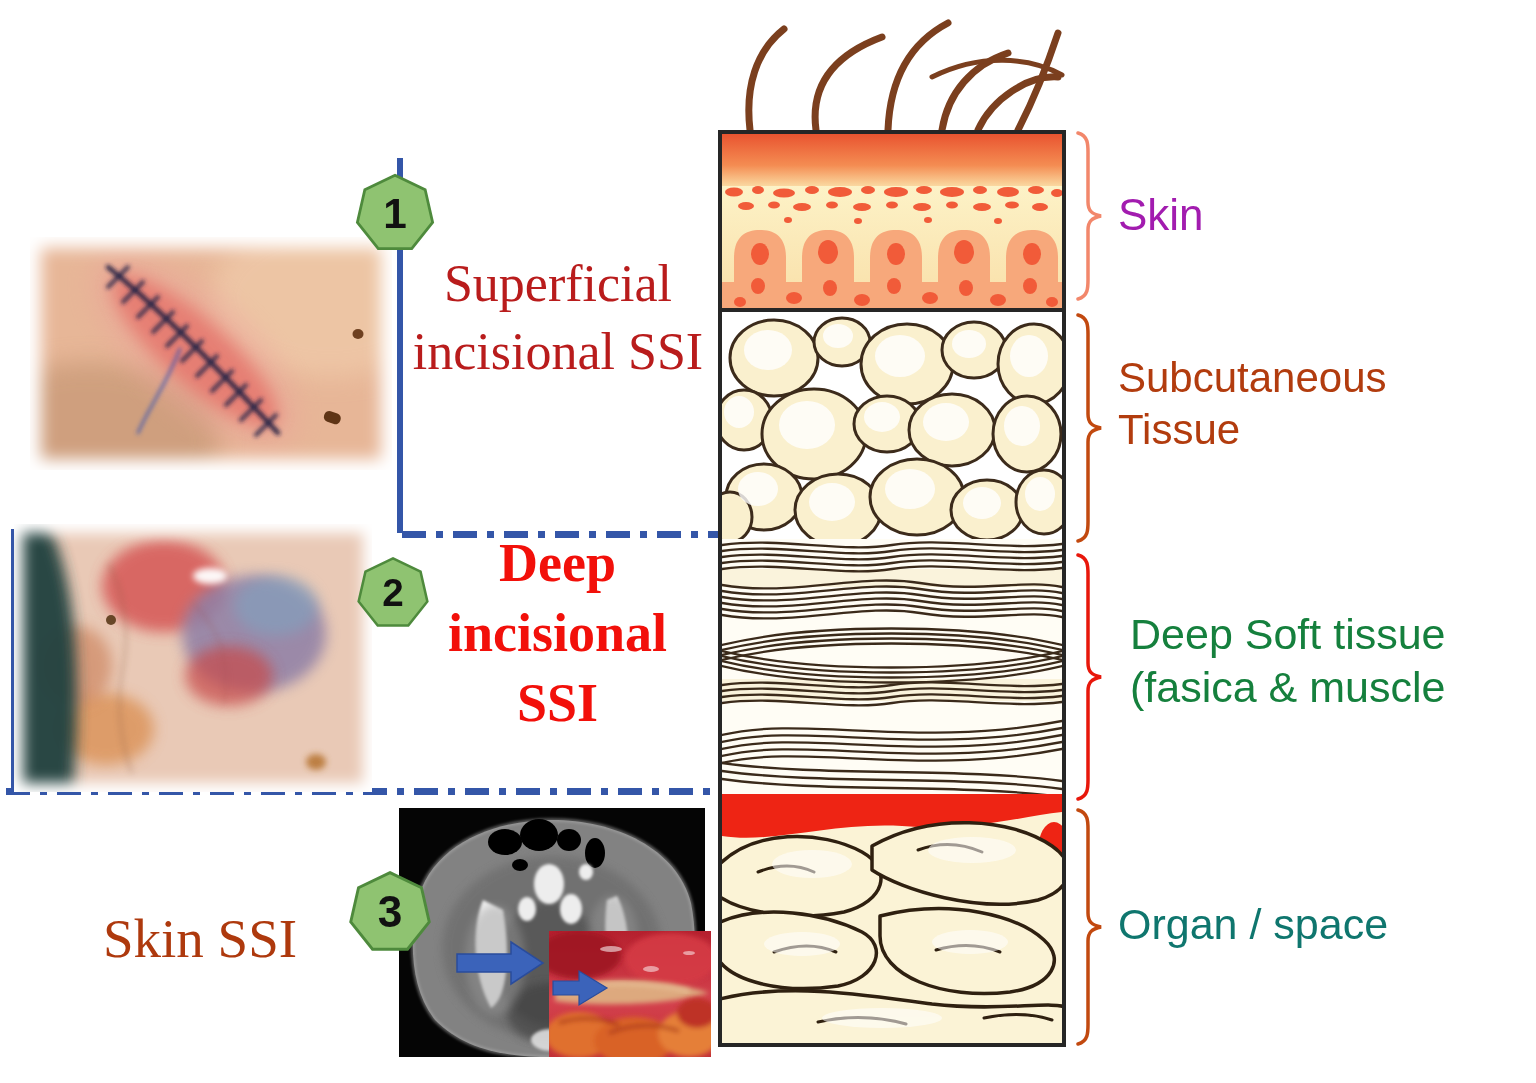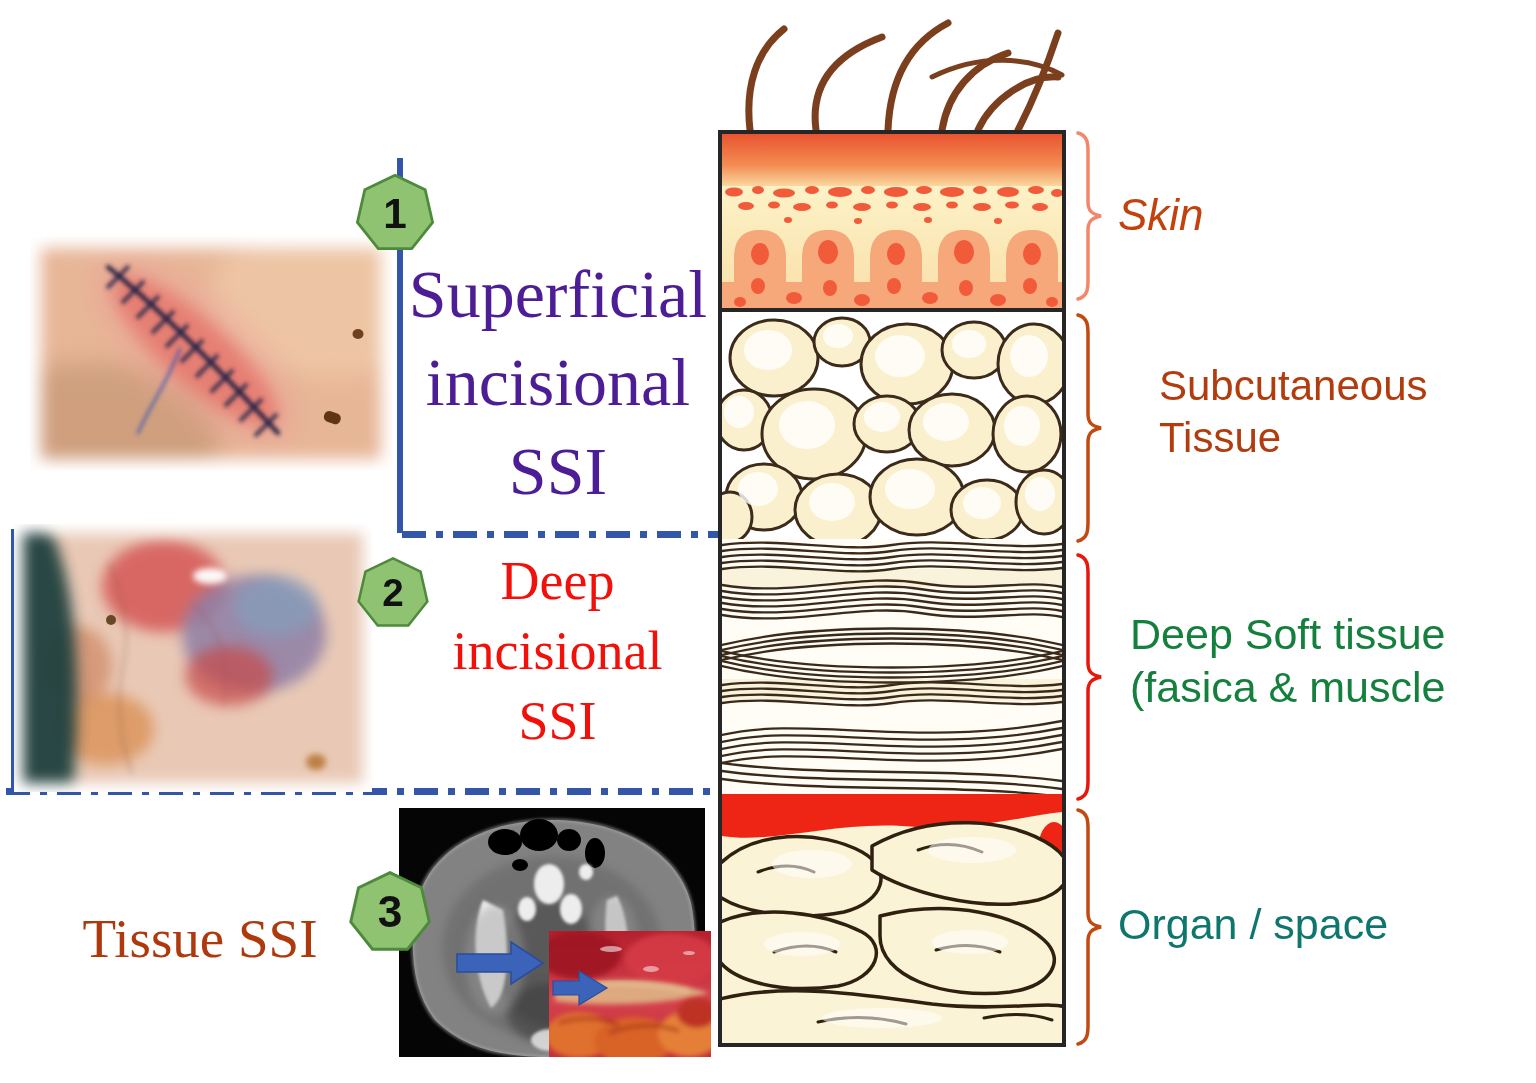--- a/index.html
+++ b/index.html
@@ -1,27 +1,27 @@
 <!DOCTYPE html>
 <html><head>
 <meta charset="utf-8">
 <style>
   html,body{margin:0;padding:0;background:#fff;}
   #stage{position:relative;width:1536px;height:1083px;background:#ffffff;overflow:hidden;
          font-family:"Liberation Sans",sans-serif;}
   .abs{position:absolute;}
   
   .ssi-label{font-family:"Liberation Serif",serif;text-align:center;line-height:1.30;}
-  .ssi-superficial{left:408px;top:250px;width:300px;font-size:68px;color:#4c1d95;}
-  .ssi-deep{left:415px;top:546px;width:285px;font-size:54px;color:#F2100A;}
+  .ssi-superficial{left:408px;top:250px;width:300px;font-size:52px;color:#b91c1c;}
+  .ssi-deep{left:415px;top:528px;width:285px;font-size:54px;color:#F2100A;font-weight:bold;}
   .ssi-organ{left:50px;top:903px;width:300px;font-size:55px;color:#AE390D;text-align:center;}
   
   .layer-label{font-family:"Liberation Sans",sans-serif;line-height:1.24;text-align:left;}
-  .lbl-skin{left:1118px;top:188px;width:300px;font-size:44px;color:#c2410c;font-style:italic;}
-  .lbl-subcut{left:1118px;top:360px;width:370px;font-size:42px;color:#B23C0E;margin-left:41px;}
+  .lbl-skin{left:1118px;top:188px;width:300px;font-size:44px;color:#a21caf;}
+  .lbl-subcut{left:1118px;top:352px;width:370px;font-size:42px;color:#B23C0E;}
   .lbl-deepsoft{left:1130px;top:608px;width:402px;font-size:43px;color:#15803d;}
   .lbl-organspace{left:1118px;top:898px;width:400px;font-size:43px;color:#0f766e;}
   
   .vline{width:6px;background:#3456A8;}
   .dashdot{height:7px;background:repeating-linear-gradient(90deg,#3456A8 0 24px,transparent 24px 34px,#3456A8 34px 41px,transparent 41px 51px);}
   
   #tissue-column{left:718px;top:130px;width:348px;height:917px;border:4px solid #262626;box-sizing:border-box;background:#fff;}
   .tissue-layer{position:relative;width:340px;overflow:hidden;}
   #skin-layer{height:174px;border-bottom:4px solid #262626;}
   #subcut-layer{height:227px;}
@@ -174,21 +174,21 @@
         <ellipse cx="148" cy="82" rx="20" ry="15" fill="#BE3326"></ellipse>
         <path d="M10,92 Q40,82 70,94" fill="none" stroke="#A93418" stroke-width="3"></path>
         <path d="M60,102 Q95,88 130,100" fill="none" stroke="#A93418" stroke-width="3"></path>
       </g>
       <path d="M4,50 L30,50 L30,40 L58,57 L30,74 L30,64 L4,64 Z" fill="#3B63BA" stroke="#2A4C9C" stroke-width="1.2"></path>
     </svg>
   </div>
 
   <div class="abs ssi-label ssi-superficial">Superficial incisional SSI</div>
   <div class="abs ssi-label ssi-deep">Deep incisional SSI</div>
-  <div class="abs ssi-label ssi-organ">Tissue SSI</div>
+  <div class="abs ssi-label ssi-organ">Skin SSI</div>
 
   <div class="abs" style="left:349px;top:166px;width:92px;height:92px;">
     <svg width="92" height="92" viewBox="0 0 100 100">
       <polygon points="50,10 82.8,25.8 90.9,61.3 68.2,89.8 31.8,89.8 9.1,61.3 17.2,25.8" fill="#8FC371" stroke="#4E8A3C" stroke-width="3"></polygon>
       <text x="50" y="67" font-size="46" font-weight="bold" fill="#111111" text-anchor="middle">1</text>
     </svg>
   </div>
   <div class="abs" style="left:351px;top:550px;width:84px;height:84px;">
     <svg width="84" height="84" viewBox="0 0 100 100">
       <polygon points="50,10 82.8,25.8 90.9,61.3 68.2,89.8 31.8,89.8 9.1,61.3 17.2,25.8" fill="#8FC371" stroke="#4E8A3C" stroke-width="3"></polygon>

